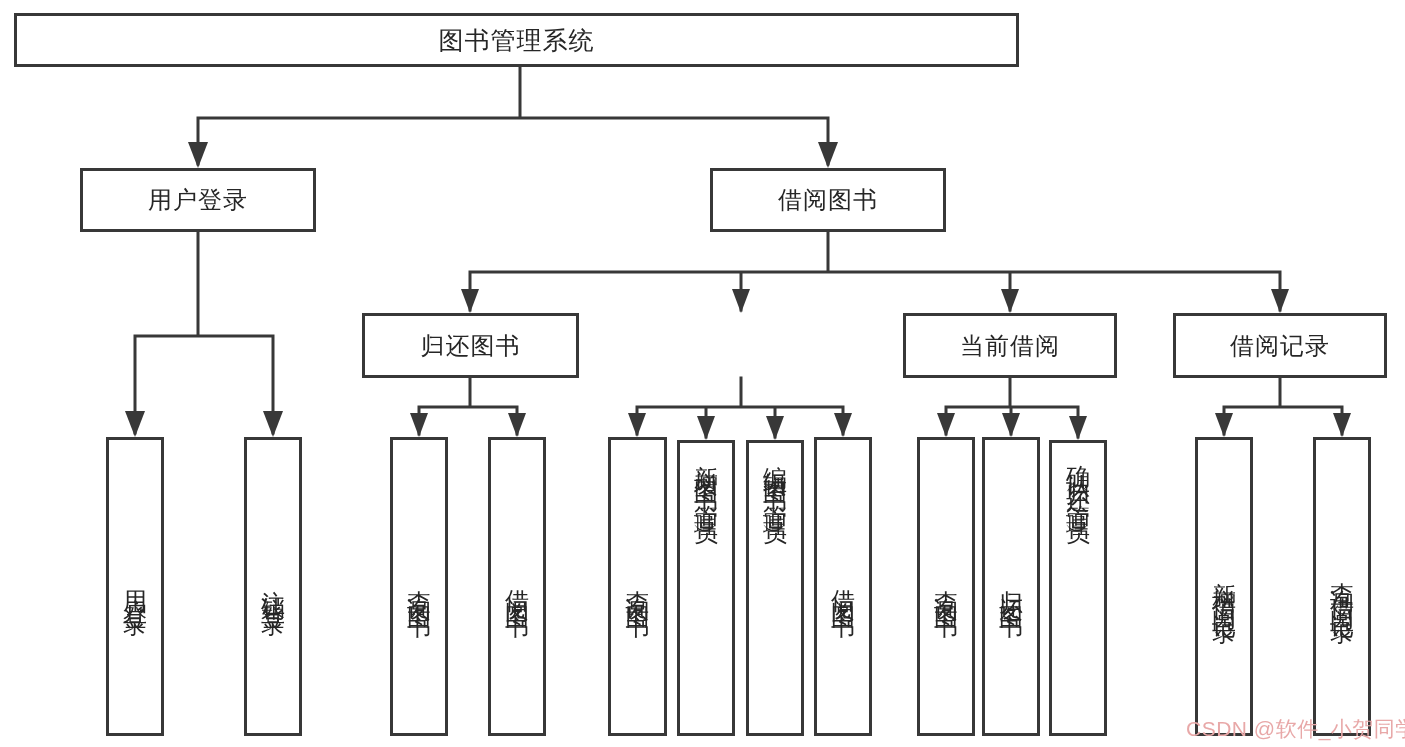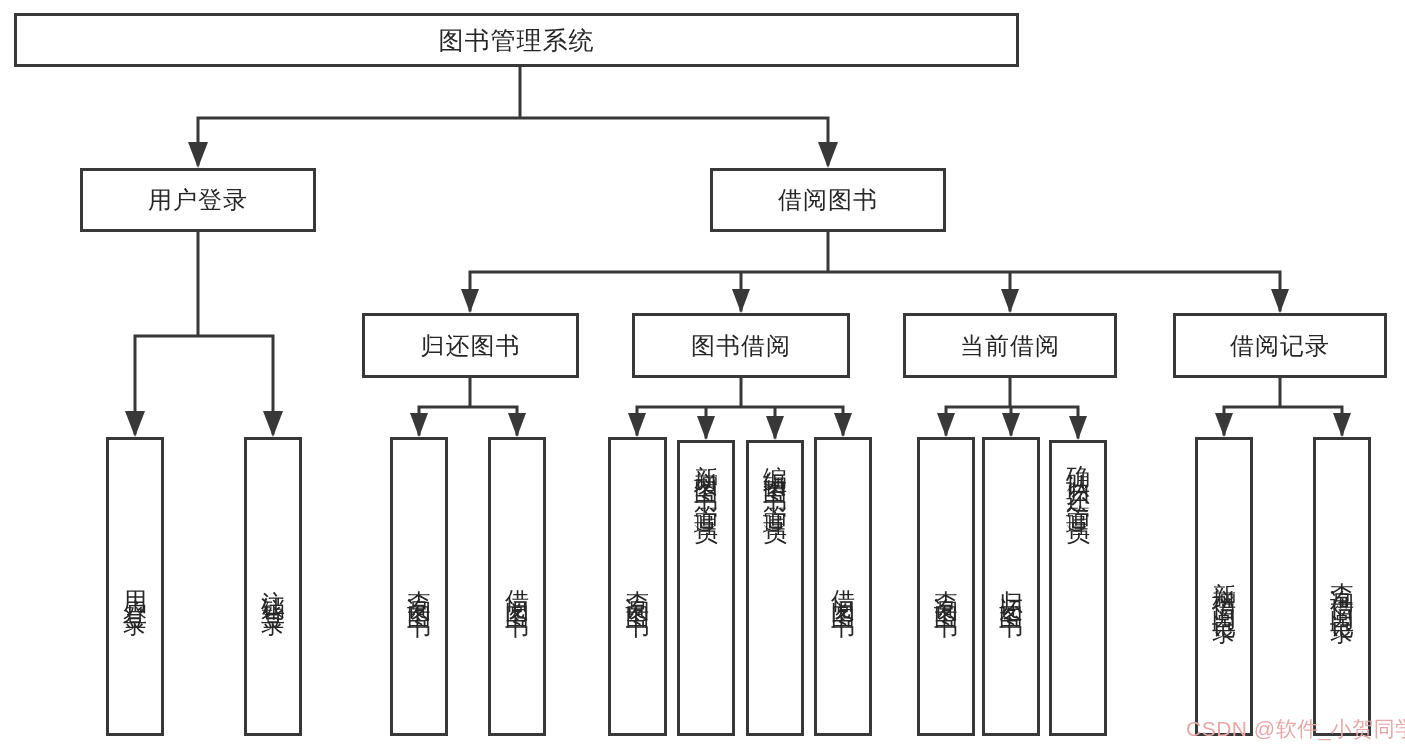--- a/index.html
+++ b/index.html
@@ -100,21 +100,20 @@
       <polygon points="1333,413 1351,413 1342,437"></polygon>
     </g>
   </svg>
 
   <div class="hbox root" style="left:14px; top:13px; width:1005px; height:54px;">图书管理系统</div>
 
   <div class="hbox" style="left:80px; top:168px; width:236px; height:64px;">用户登录</div>
   <div class="hbox" style="left:710px; top:168px; width:236px; height:64px;">借阅图书</div>
 
   <div class="hbox" style="left:362px; top:313px; width:217px; height:65px;">归还图书</div>
-  <div class="hbox" style="left:632px; top:313px; width:218px; height:65px;">图书借阅</div>
   <div class="hbox" style="left:903px; top:313px; width:214px; height:65px;">当前借阅</div>
   <div class="hbox" style="left:1173px; top:313px; width:214px; height:65px;">借阅记录</div>
 
   <div class="vbox" style="left:106px; top:437px; width:58px; height:299px;">用户登录</div>
   <div class="vbox" style="left:244px; top:437px; width:58px; height:299px;">注销登录</div>
 
   <div class="vbox" style="left:390px; top:437px; width:58px; height:299px;">查询图书</div>
   <div class="vbox" style="left:488px; top:437px; width:58px; height:299px;">借阅图书</div>
 
   <div class="vbox" style="left:608px; top:437px; width:59px; height:299px;">查询图书</div>

